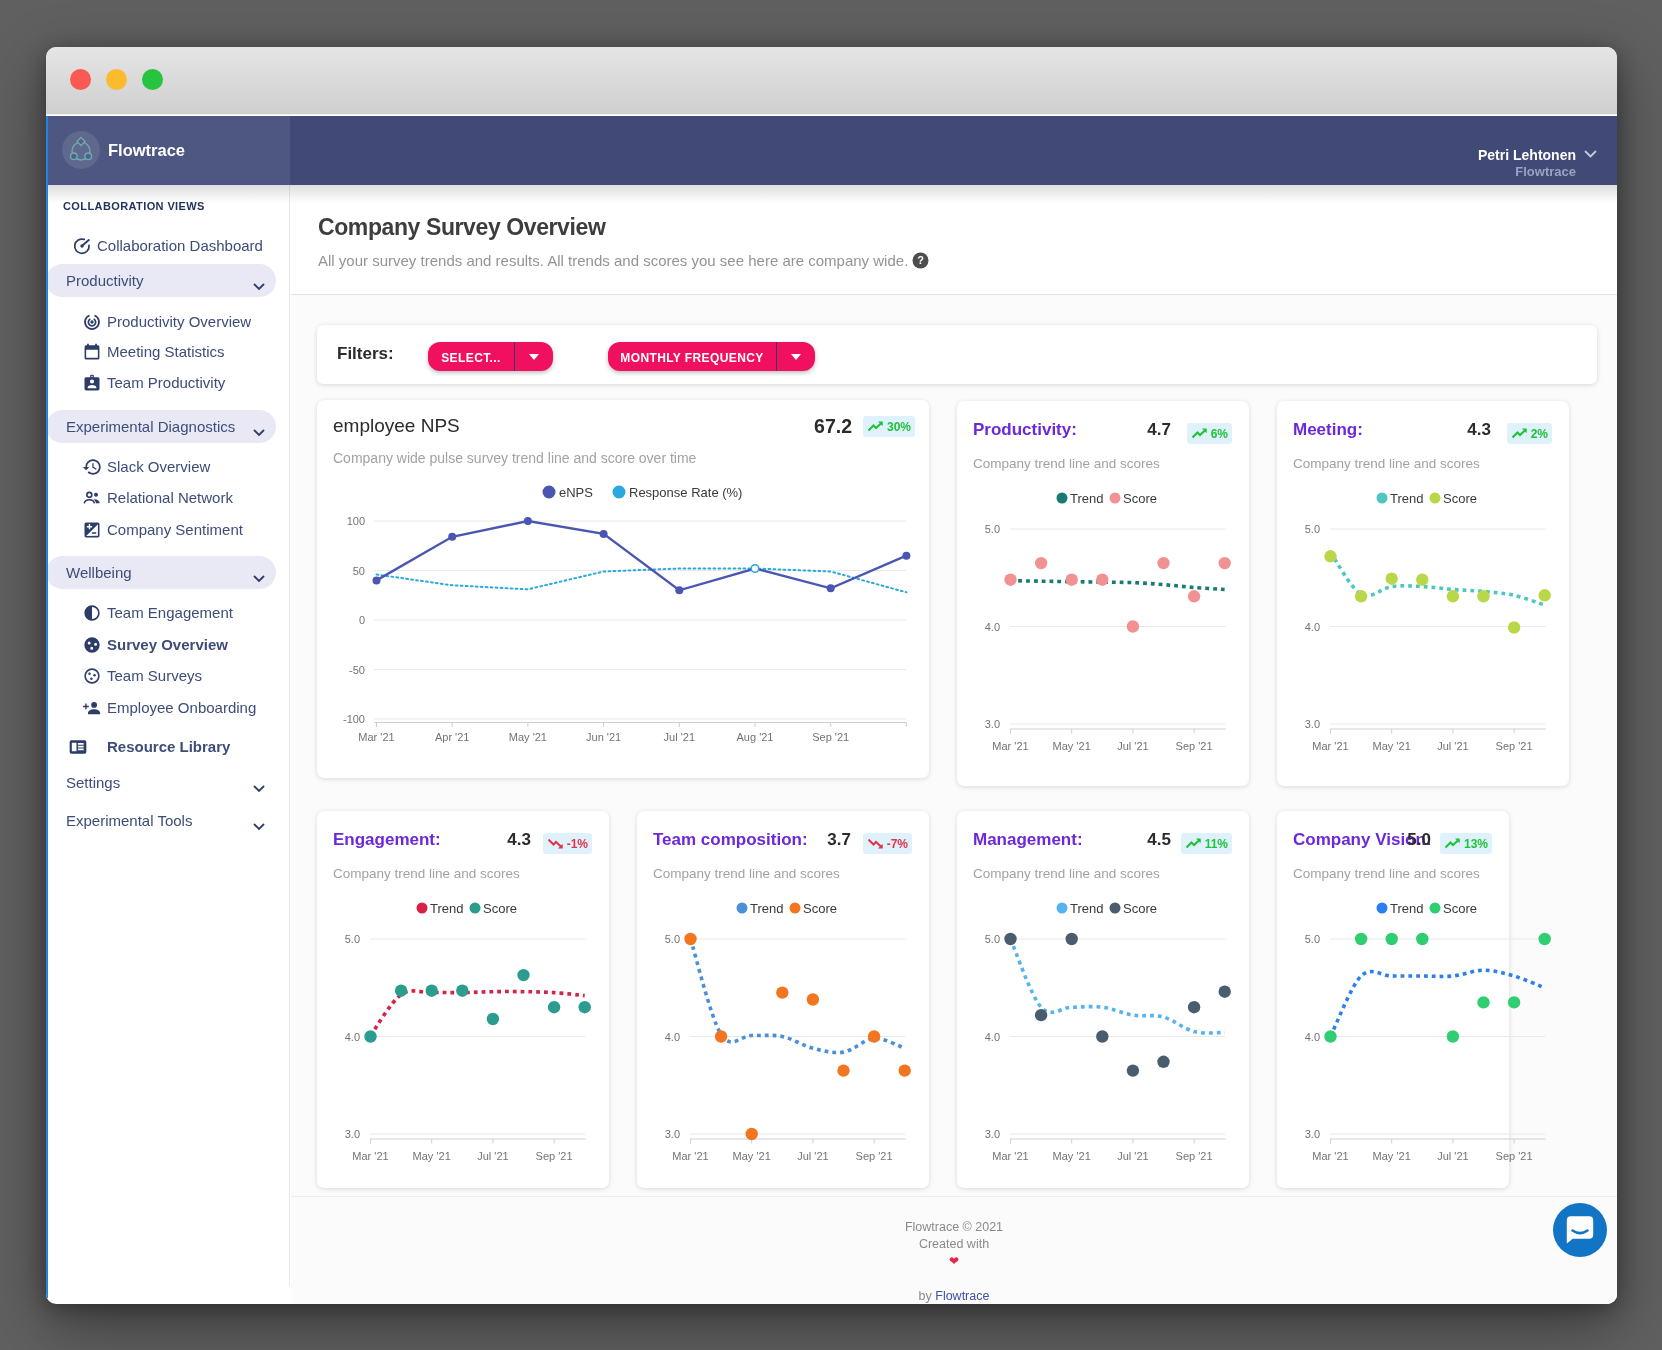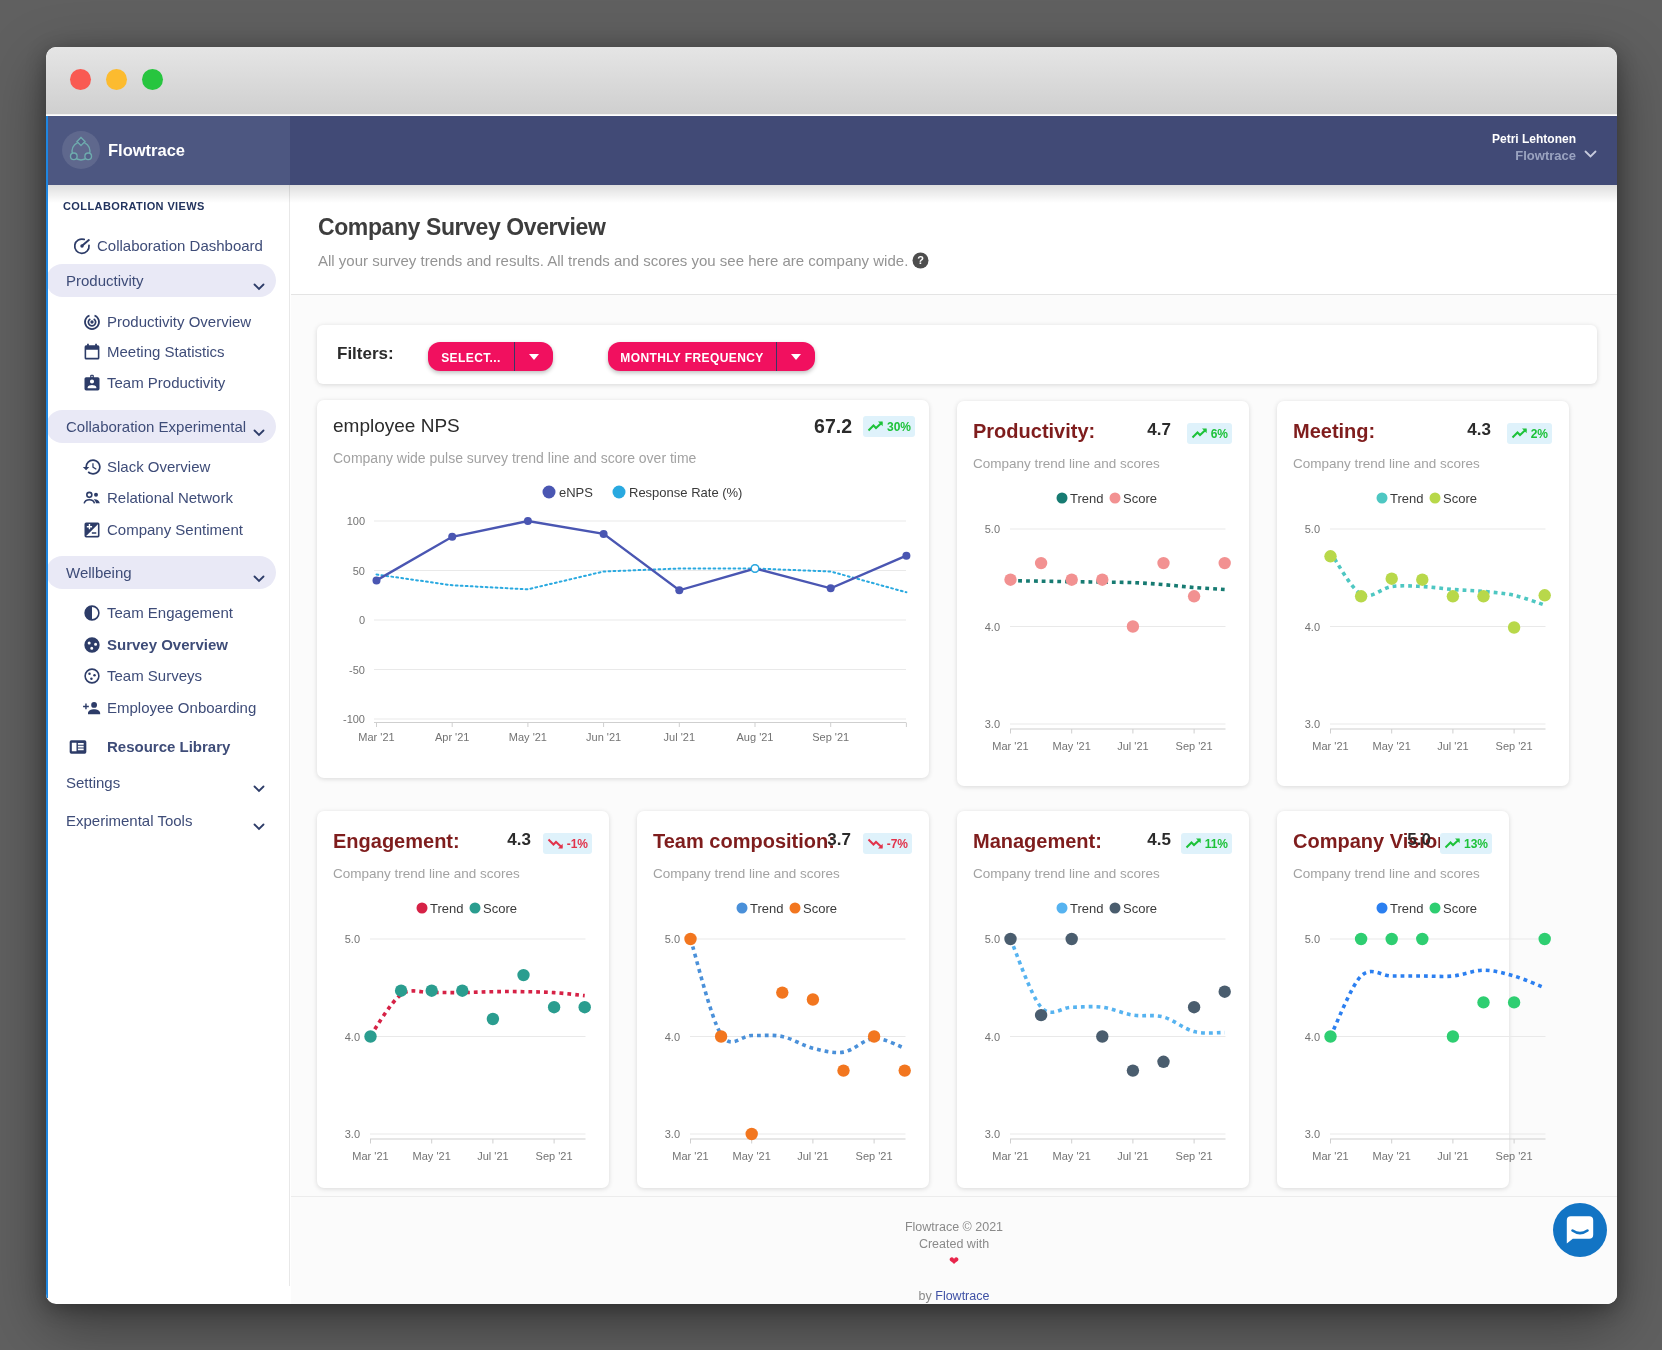--- a/index.html
+++ b/index.html
@@ -2,41 +2,41 @@
 <html><head><meta charset="utf-8"><style>
 * { margin:0; padding:0; box-sizing:border-box; }
 body { width:1662px; height:1350px; background:#606060; font-family:"Liberation Sans",sans-serif; position:relative; overflow:hidden; }
 .win { position:absolute; left:46px; top:47px; width:1571px; height:1257px; background:#fff; border-radius:10px; box-shadow:0 20px 60px rgba(0,0,0,.4), 0 4px 20px rgba(0,0,0,.3); overflow:hidden; }
 .titlebar { position:absolute; left:0; top:0; width:100%; height:68px; background:linear-gradient(#e5e5e5,#cfcfcf); border-bottom:1px solid #f2f2f2; border-radius:10px 10px 0 0; }
 .dot { position:absolute; top:22px; width:21px; height:21px; border-radius:50%; }
 .appbar { position:absolute; left:0; top:69px; width:100%; height:69px; background:#414a76; }
 .appbar-l { position:absolute; left:0; top:0; width:244px; height:69px; background:#4d5781; }
 .brand { position:absolute; left:62px; top:25px; color:#fff; font-size:16.5px; font-weight:700; }
 .user { position:absolute; right:41px; top:15px; text-align:right; }
-.user .n { color:#fff; font-size:12px; font-weight:700; line-height:17px; }
+.user .n { color:#fff; font-size:14px; font-weight:700; line-height:17px;margin-top:16px; }
 .user .c { color:#9aa3c0; font-size:13px; font-weight:700; line-height:16px; }
 .sidebar { position:absolute; left:0; top:138px; width:244px; bottom:18px; background:#fff; border-right:1px solid #e8e8e8; }
 .slabel { position:absolute; left:17px; top:15px; font-size:11px; font-weight:700; letter-spacing:.4px; color:#22335e; }
 .sitem { position:absolute; font-size:15px; color:#3e4c78; white-space:nowrap; }
 .sicon { position:absolute; width:20px; height:20px; }
 .pill { position:absolute; left:0; width:230px; height:33px; background:#e9e9f6; border-radius:17px; }
 .main { position:absolute; left:245px; top:138px; right:0; bottom:0; background:#fff; }
 .topshadow { position:absolute; left:0; top:138px; width:100%; height:18px; background:linear-gradient(rgba(0,0,0,.13),rgba(0,0,0,0)); z-index:5; }
 .blueline { position:absolute; left:0; top:69px; width:2px; height:1182px; background:#1f86e0; z-index:6; }
 h1 { position:absolute; left:272px; top:167px; font-size:23px; font-weight:700; color:#3d3d3d; letter-spacing:-0.4px; }
 .subt { position:absolute; left:272px; top:202px; font-size:15px; color:#949494; letter-spacing:0; }
 .hr1 { position:absolute; left:245px; top:247px; right:0; height:1px; background:#e4e4e4; }
 .filters { position:absolute; left:271px; top:278px; width:1280px; height:59px; background:#fff; border-radius:6px; box-shadow:0 1px 5px rgba(0,0,0,.15); }
 .flabel { position:absolute; left:20px; top:19px; font-size:17px; font-weight:700; color:#2b2b2b; }
 .pbtn { position:absolute; top:17px; height:29px; background:#f1105f; border-radius:12px; color:#fff; font-size:12px; font-weight:700; letter-spacing:.4px; box-shadow:0 2px 4px rgba(0,0,0,.25); }
 .pbtn .txt { position:absolute; top:9px; width:100%; text-align:center; }
 .pbtn .car { position:absolute; right:0; top:0; width:39px; height:29px; border-left:1px solid #3a3766; }
 .pbtn .car:after { content:""; position:absolute; left:14px; top:12px; border-left:5px solid transparent; border-right:5px solid transparent; border-top:6px solid #fff; }
 .card { position:absolute; background:#fff; border-radius:7px; box-shadow:0 1px 5px rgba(0,0,0,.14); }
-.ctitle { position:absolute; left:16px; top:19px; font-size:20px; font-weight:700; color:#7f1d1d; }
+.ctitle { position:absolute; left:16px; top:19px; font-size:17px; font-weight:700; color:#6d28d9; }
 .cval { position:absolute; right:78px; top:19px; font-size:17px; font-weight:700; color:#2b2b2b; }
 .cbadge { position:absolute; right:17px; top:22px; }
 .badge { display:flex; align-items:center; gap:2px; background:#dff2fb; border-radius:3px; height:21px; padding:0 4px; font-size:12px; font-weight:700; }
 .csub { position:absolute; left:16px; top:55px; font-size:13.5px; color:#a2a2a2; }
 .btitle { position:absolute; left:16px; top:15px; font-size:19px; font-weight:400; color:#2b2b2b; }
 .bval { position:absolute; right:77px; top:15px; font-size:19.5px; font-weight:700; color:#2b2b2b; }
 .bbadge { position:absolute; right:14px; top:16px; }
 .bsub { position:absolute; left:16px; top:50px; font-size:14px; color:#a2a2a2; }
 .hr2 { position:absolute; left:245px; top:1149px; right:0; height:1px; background:#ececec; }
 .footer { position:absolute; left:245px; top:1172px; width:1326px; text-align:center; font-size:12.5px; color:#8a8a8a; line-height:17px; }
@@ -94,21 +94,21 @@
       <div class="sitem" style="left:61px;top:128px;font-weight:500">Productivity Overview</div>
       <div class="sicon" style="left:36px;top:157px"><svg width="20" height="20" viewBox="0 0 24 24">
           <path d="M19 4h-1.1V2.2h-2.1V4H8.2V2.2H6.1V4H5a1.9 1.9 0 0 0-1.9 1.9v13.2A1.9 1.9 0 0 0 5 21h14a1.9 1.9 0 0 0 1.9-1.9V5.9A1.9 1.9 0 0 0 19 4zm0 15H5V9.2h14V19z" fill="#2d3c68"></path>
         </svg></div>
       <div class="sitem" style="left:61px;top:158px;font-weight:500">Meeting Statistics</div>
       <div class="sicon" style="left:36px;top:188px"><svg width="20" height="20" viewBox="0 0 24 24">
           <path d="M19 5h-4.8V3.4A1.4 1.4 0 0 0 12.8 2h-1.6a1.4 1.4 0 0 0-1.4 1.4V5H5a2 2 0 0 0-2 2v12a2 2 0 0 0 2 2h14a2 2 0 0 0 2-2V7a2 2 0 0 0-2-2zm-7-1.6a.8.8 0 1 1 0 1.6.8.8 0 0 1 0-1.6zm0 4.3a2.5 2.5 0 1 1 0 5 2.5 2.5 0 0 1 0-5zm5.2 10.6H6.8v-1.1c0-1.8 3.4-2.7 5.2-2.7s5.2.9 5.2 2.7v1.1z" fill="#2d3c68"></path>
         </svg></div>
       <div class="sitem" style="left:61px;top:189px;font-weight:500">Team Productivity</div>
       <div class="pill" style="top:225px"></div>
-      <div class="sitem" style="left:20px;top:233px;font-weight:500">Collaboration Experimental</div>
+      <div class="sitem" style="left:20px;top:233px;font-weight:500">Experimental Diagnostics</div>
       <div style="position:absolute;left:207px;top:238px"><svg width="12" height="8" viewBox="0 0 12 8">
           <path d="M1.5 1.5 L6 6 L10.5 1.5" fill="none" stroke="#2d3c68" stroke-width="1.8" stroke-linecap="round"></path>
         </svg></div>
       <div class="sicon" style="left:36px;top:272px"><svg width="20" height="20" viewBox="0 0 24 24">
           <path d="M13.2 2.8a9.2 9.2 0 0 0-9.2 9.2H1l3.9 3.9 3.9-3.9H6a7.2 7.2 0 1 1 7.2 7.2 7.1 7.1 0 0 1-5.1-2.1l-1.4 1.4a9.2 9.2 0 1 0 6.5-15.7z" fill="#2d3c68"></path>
           <path d="M12.4 7.5v5.2l4.4 2.6.8-1.3-3.7-2.2V7.5z" fill="#2d3c68"></path>
         </svg></div>
       <div class="sitem" style="left:61px;top:273px;font-weight:500">Slack Overview</div>
       <div class="sicon" style="left:36px;top:303px"><svg width="20" height="20" viewBox="0 0 24 24">
           <g fill="none" stroke="#2d3c68" stroke-width="1.9">

